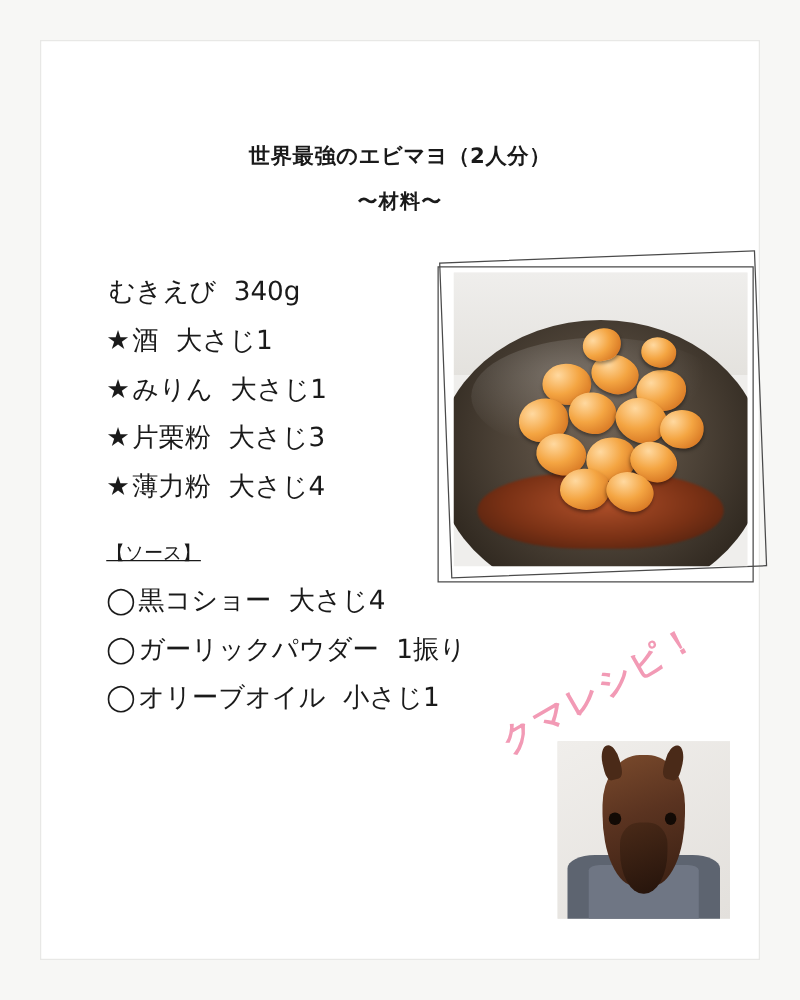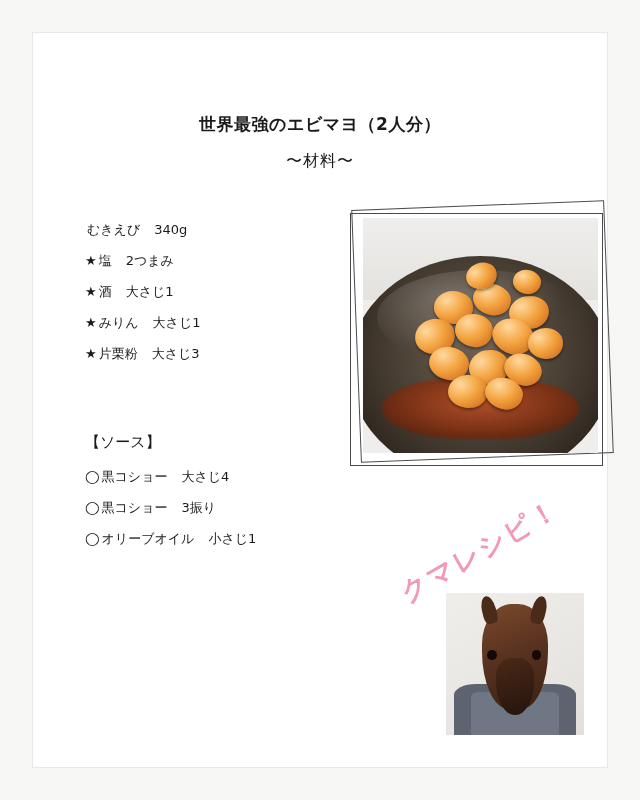--- a/index.html
+++ b/index.html
@@ -43,57 +43,58 @@
     letter-spacing: 0.5px;
   }
 
   .subtitle {
     position: absolute;
     left: 0;
     top: 118px;
     width: 100%;
     text-align: center;
     font-size: 16px;
-    font-weight: normal;
+    font-weight: bold;
     color: #1a1a1a;
     letter-spacing: 1px;
   }
 
   
   .list-main {
     position: absolute;
     left: 52px;
     top: 190px;
     width: 250px;
   }
   .list-sauce {
     position: absolute;
     left: 52px;
     top: 400px;
     width: 270px;
   }
   .row {
-    font-size: 13px;
+    font-size: 21px;
     color: #1a1a1a;
     line-height: 1;
     margin-bottom: 18px;
     white-space: nowrap;
   }
   .row .mark {
     display: inline-block;
     margin-right: 2px;
   }
   .row .amt {
     margin-left: 14px;
   }
   .sauce-head {
     font-size: 15px;
     color: #1a1a1a;
     margin-bottom: 18px;
     white-space: nowrap;
+    text-decoration: underline;
   }
 
   
   .frame-a {
     position: absolute;
     left: 323px;
     top: 172px;
     width: 253px;
     height: 253px;
     border: 1px solid #4a4a4a;
@@ -252,40 +253,40 @@
   <div class="card">
 
     <div class="title">世界最強のエビマヨ（2人分）</div>
     <div class="subtitle">〜材料〜</div>
 
     <div class="list-main">
       <div class="row">
         <span class="mark"></span><span>むきえび</span><span class="amt">340g</span>
       </div>
       <div class="row">
-        <span class="mark">★</span><span>塩</span><span class="amt">2つまみ</span>
-      </div>
-      <div class="row">
         <span class="mark">★</span><span>酒</span><span class="amt">大さじ1</span>
       </div>
       <div class="row">
         <span class="mark">★</span><span>みりん</span><span class="amt">大さじ1</span>
       </div>
       <div class="row">
         <span class="mark">★</span><span>片栗粉</span><span class="amt">大さじ3</span>
+      </div>
+      <div class="row">
+        <span class="mark">★</span><span>薄力粉</span><span class="amt">大さじ4</span>
       </div>
     </div>
 
     <div class="list-sauce">
       <div class="sauce-head">【ソース】</div>
       <div class="row">
         <span class="mark">◯</span><span>黒コショー</span><span class="amt">大さじ4</span>
       </div>
       <div class="row">
-        <span class="mark">◯</span><span>黒コショー</span><span class="amt">3振り</span>
+        <span class="mark">◯</span><span>ガーリックパウダー</span><span class="amt">1振り</span>
       </div>
       <div class="row">
         <span class="mark">◯</span><span>オリーブオイル</span><span class="amt">小さじ1</span>
       </div>
     </div>
 
     <div class="frame-a"></div>
     <div class="frame-b"></div>
 
     <div class="food-photo">

